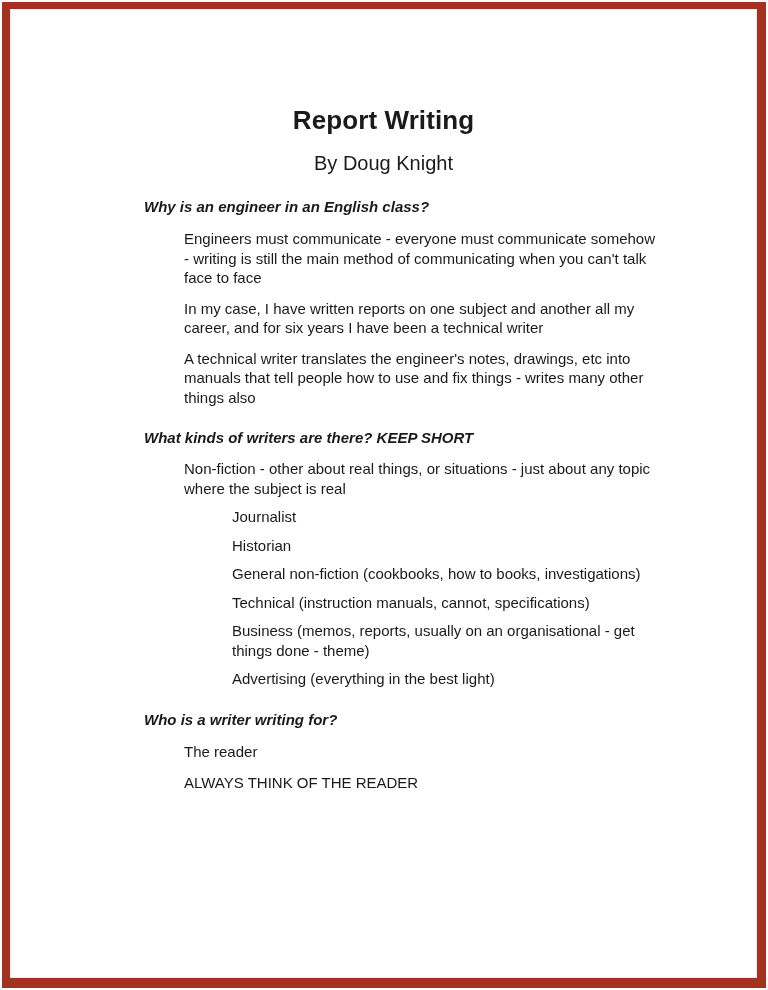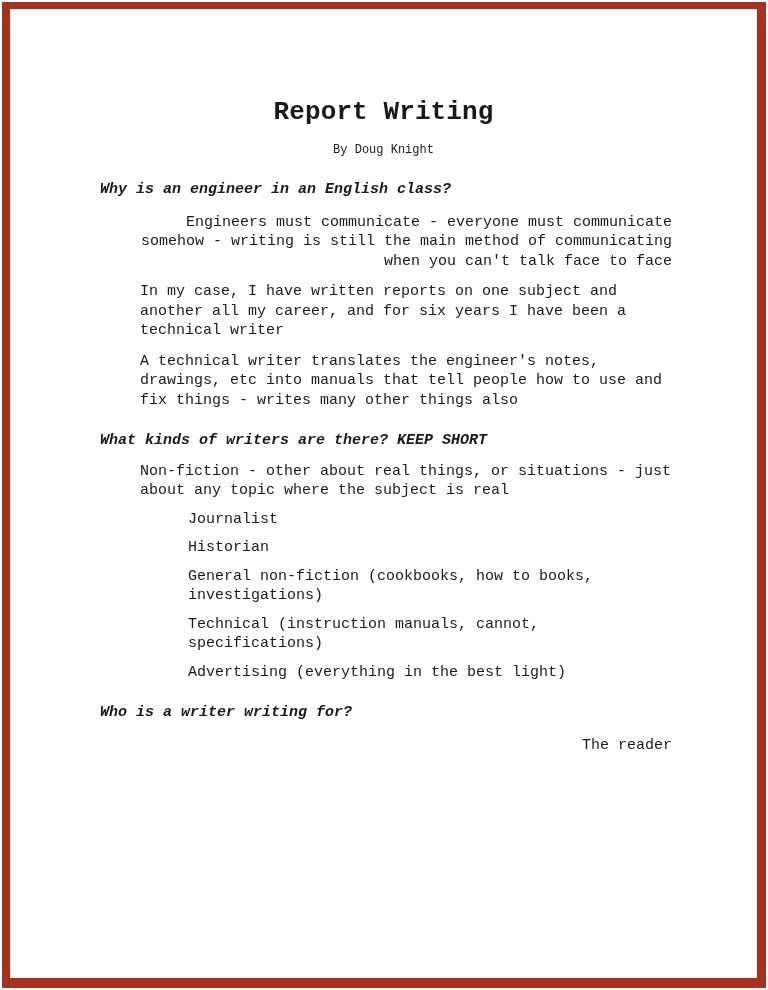--- a/index.html
+++ b/index.html
@@ -39,44 +39,44 @@
     background: #ffffff;
     overflow: hidden;
   }
 
   .sheet {
     position: absolute;
     left: 0;
     top: 0;
     right: 0;
     bottom: 0;
-    padding: 0;
-    font-family: Liberation Mono, monospace;
+    padding: 8px;
   }
 
   .doc-title {
     margin: 0;
     padding-top: 88px;
     text-align: center;
     font-size: 26px;
     font-weight: bold;
     letter-spacing: 0.1px;
     line-height: 1.1;
   }
   .doc-subtitle {
     margin: 0;
     padding-top: 17px;
     text-align: center;
-    font-size: 12px;
+    font-size: 20px;
     font-weight: normal;
     line-height: 1.1;
   }
 
   .body-area {
     padding-top: 24px;
+    margin-left: 36px;
   }
 
   .section-heading {
     margin: 0;
     padding-left: 89px;
     font-size: 15px;
     font-weight: bold;
     font-style: italic;
     line-height: 1.25;
   }
@@ -92,21 +92,20 @@
     font-size: 15px;
     line-height: 19.5px;
   }
   .para.level-2 {
     padding-left: 177px;
     padding-right: 92px;
     padding-top: 9px;
   }
   .para.first {
     padding-top: 13px;
-    text-align: right;
   }
 </style>
 </head>
 <body>
 
 <div class="page-frame" style="border-color: rgb(163, 51, 32);">
   <div class="page-inner">
     <div class="sheet">
 
       <h1 class="doc-title">Report Writing</h1>
@@ -120,23 +119,25 @@
             <p class="para">In my case, I have written reports on one subject and another all my career, and for six years I have been a technical writer</p>
             <p class="para">A technical writer translates the engineer's notes, drawings, etc into manuals that tell people how to use and fix things - writes many other things also</p>
           </div>
           <div class="section">
             <h2 class="section-heading">What kinds of writers are there? KEEP SHORT</h2>
             <p class="para">Non-fiction - other about real things, or situations - just about any topic where the subject is real</p>
             <p class="para level-2">Journalist</p>
             <p class="para level-2">Historian</p>
             <p class="para level-2">General non-fiction (cookbooks, how to books, investigations)</p>
             <p class="para level-2">Technical (instruction manuals, cannot, specifications)</p>
+            <p class="para level-2">Business (memos, reports, usually on an organisational - get things done - theme)</p>
             <p class="para level-2">Advertising (everything in the best light)</p>
           </div>
           <div class="section">
             <h2 class="section-heading">Who is a writer writing for?</h2>
             <p class="para first">The reader</p>
+            <p class="para">ALWAYS THINK OF THE READER</p>
           </div>
         </div>
 
     </div>
   </div>
 </div>
 
 </body></html>

